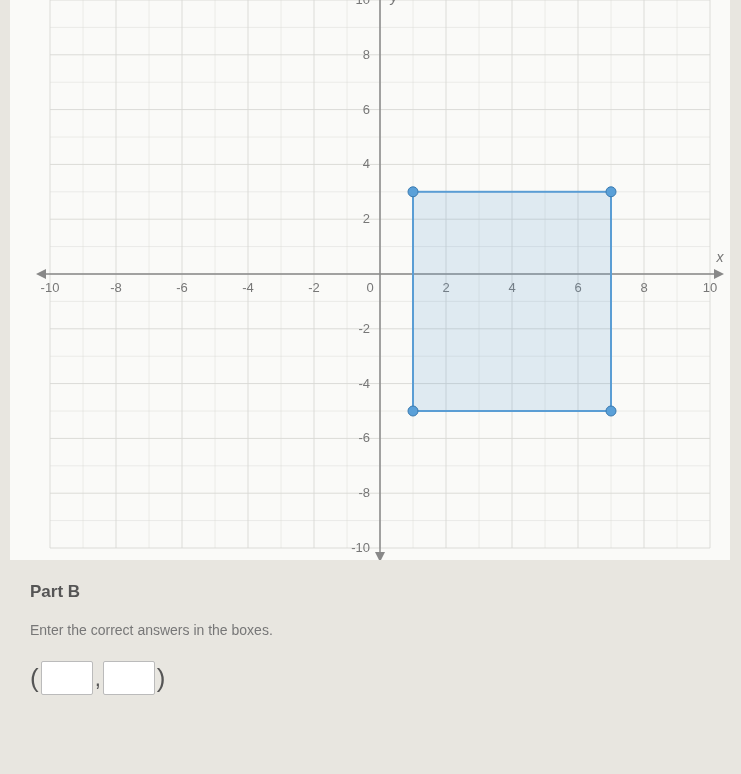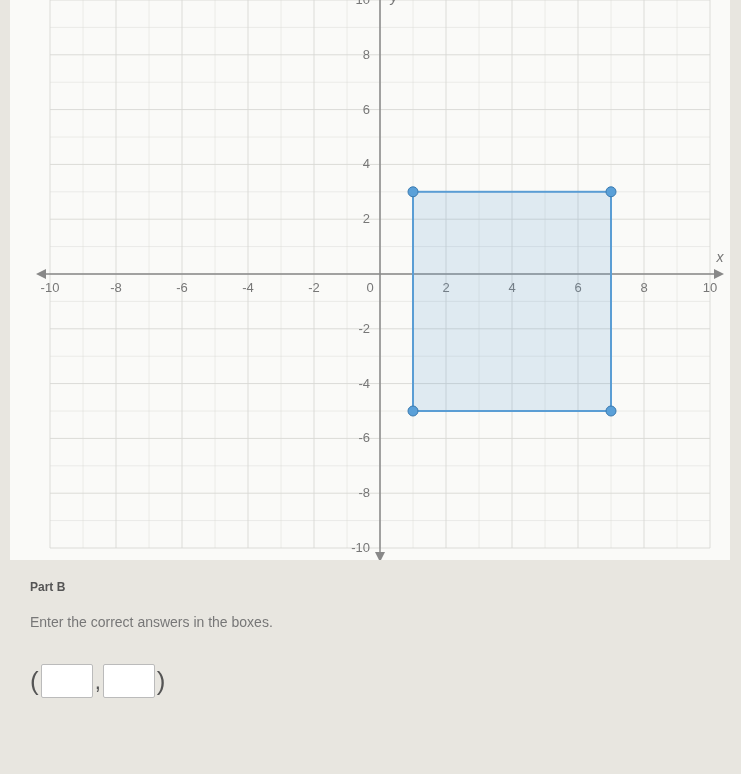--- a/index.html
+++ b/index.html
@@ -21,24 +21,24 @@
     .question-area {
       padding: 18px 30px 10px 30px;
       color: #666;
       font-size: 14px;
       line-height: 1.6;
     }
     .part-title {
       font-weight: bold;
       color: #555;
       margin-bottom: 14px;
-      font-size: 12px;
+      font-size: 17px;
     }
     .question-text { margin-bottom: 14px; }
-    .instruction { margin-bottom: 27px; color: #777; }
+    .instruction { margin-bottom: 16px; color: #777; }
     .answer-row {
       display: flex;
       align-items: center;
       gap: 2px;
       font-size: 22px;
       color: #555;
     }
     .answer-box {
       width: 52px;
       height: 34px;

